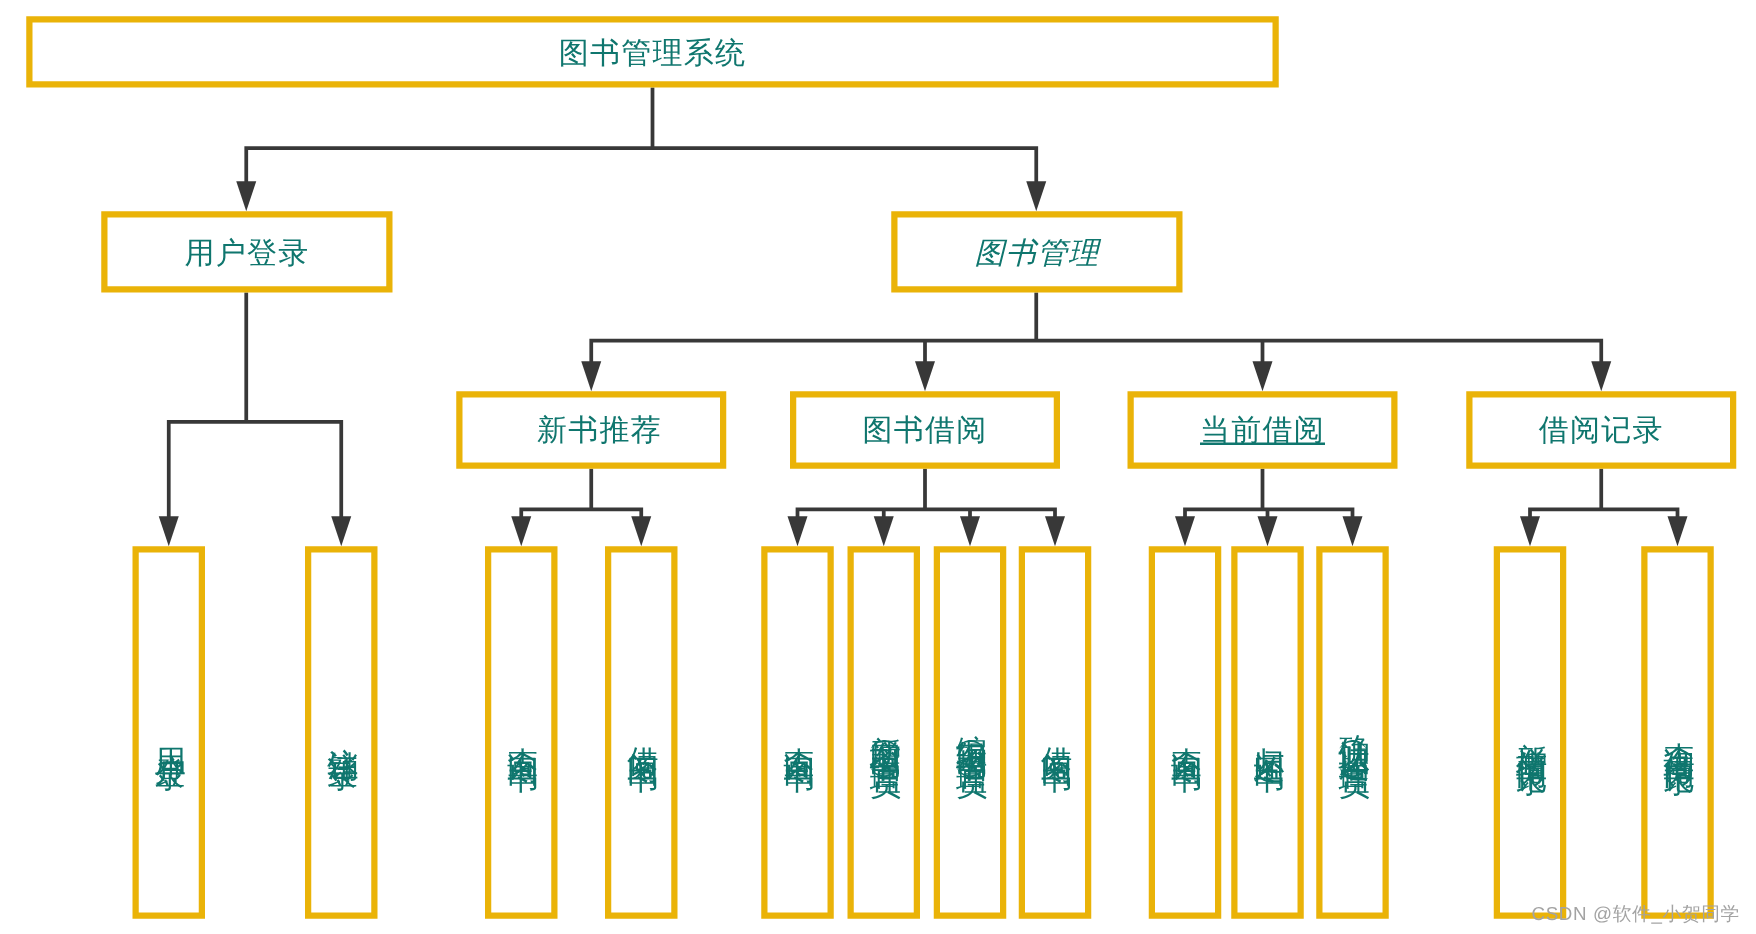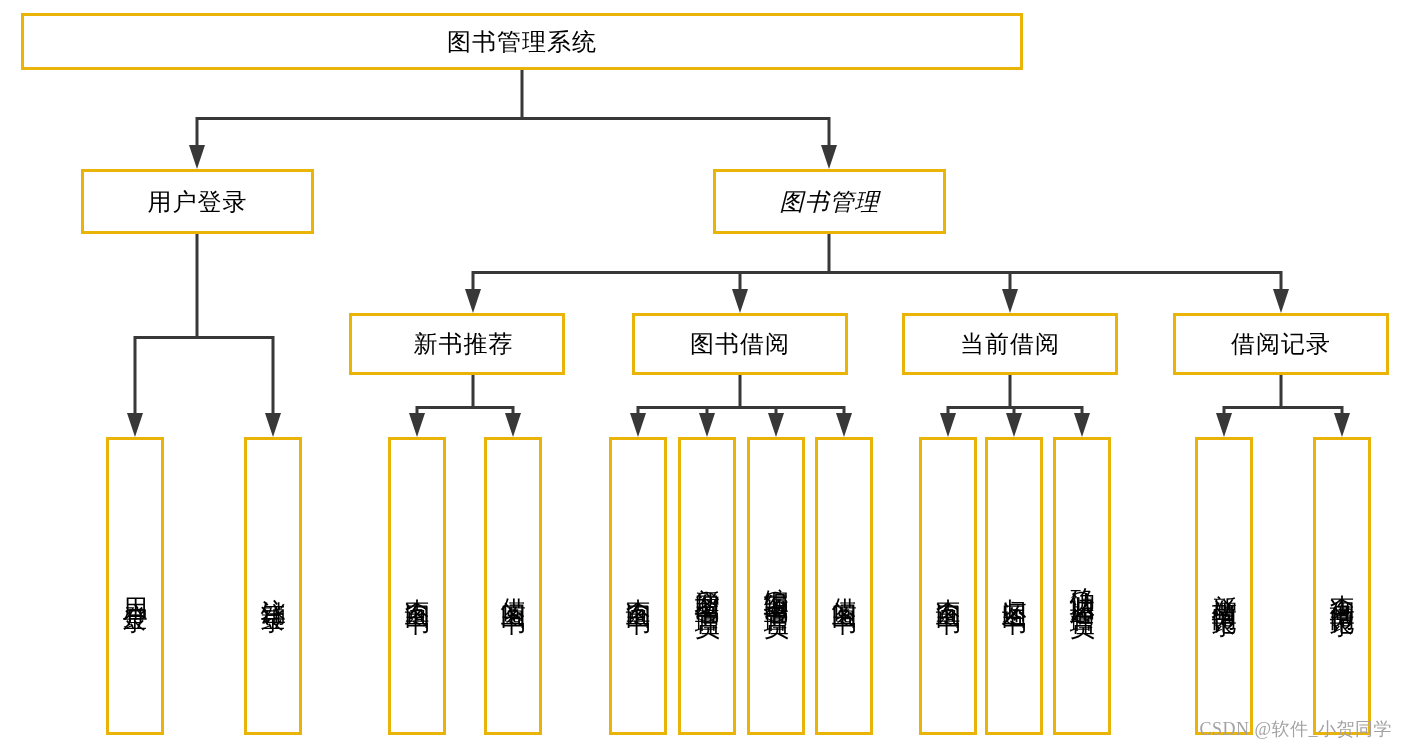--- a/index.html
+++ b/index.html
@@ -10,35 +10,35 @@
     font-family:"Liberation Sans","DejaVu Sans",sans-serif;
     overflow:hidden;
   }
   svg.connectors {
     position:absolute; left:0; top:0; width:1405px; height:747px;
     pointer-events:none;
   }
   .box {
     position:absolute;
     box-sizing:border-box;
-    border:3px solid #eab308;
+    border:5px solid #eab308;
     background:#ffffff;
     display:flex; align-items:center; justify-content:center;
-    color:#000000;
+    color:#0f766e;
     font-size:24px;
     letter-spacing:1px;
   }
   .root  { left:21px;  top:13px;  width:1002px; height:57px; }
   .lv2   { top:169px; width:233px; height:65px; }
   .lv2.user-login { left:81px; }
   .lv2.book-mgmt  { left:713px;font-style:italic; }
   .lv3   { top:313px; width:216px; height:62px; }
-  .lv3.n0 { left:349px;padding-left:13px; }
+  .lv3.n0 { left:365px;padding-left:13px; }
   .lv3.n1 { left:632px; }
-  .lv3.n2 { left:902px; }
+  .lv3.n2 { left:902px;text-decoration:underline; }
   .lv3.n3 { left:1173px;text-align:right; }
   .leaf  { top:437px; width:58px; height:298px; }
   .leaf span {
     writing-mode:vertical-rl;
     text-orientation:mixed;
     font-size:25px;
     letter-spacing:4px;
     line-height:1.1;
     white-space:nowrap;
   }
@@ -52,24 +52,23 @@
   .leaf.x7  { left:815px; }
   .leaf.x8  { left:919px; }
   .leaf.x9  { left:985px; }
   .leaf.x10 { left:1053px; }
   .leaf.x11 { left:1195px; }
   .leaf.x12 { left:1313px; }
   .watermark {
     position:absolute;
     right:13px; bottom:6px;
     color:#a3a3a3;
-    font-size:18px;
+    font-size:15px;
     letter-spacing:0.5px;
     white-space:nowrap;
-    font-family:Liberation Serif, serif;
   }
 </style>
 </head>
 <body>
 
 <div class="canvas">
 
   <svg class="connectors" viewBox="0 0 1405 747" xmlns="http://www.w3.org/2000/svg">
     <g stroke="#383838" stroke-width="3" fill="none">
 

